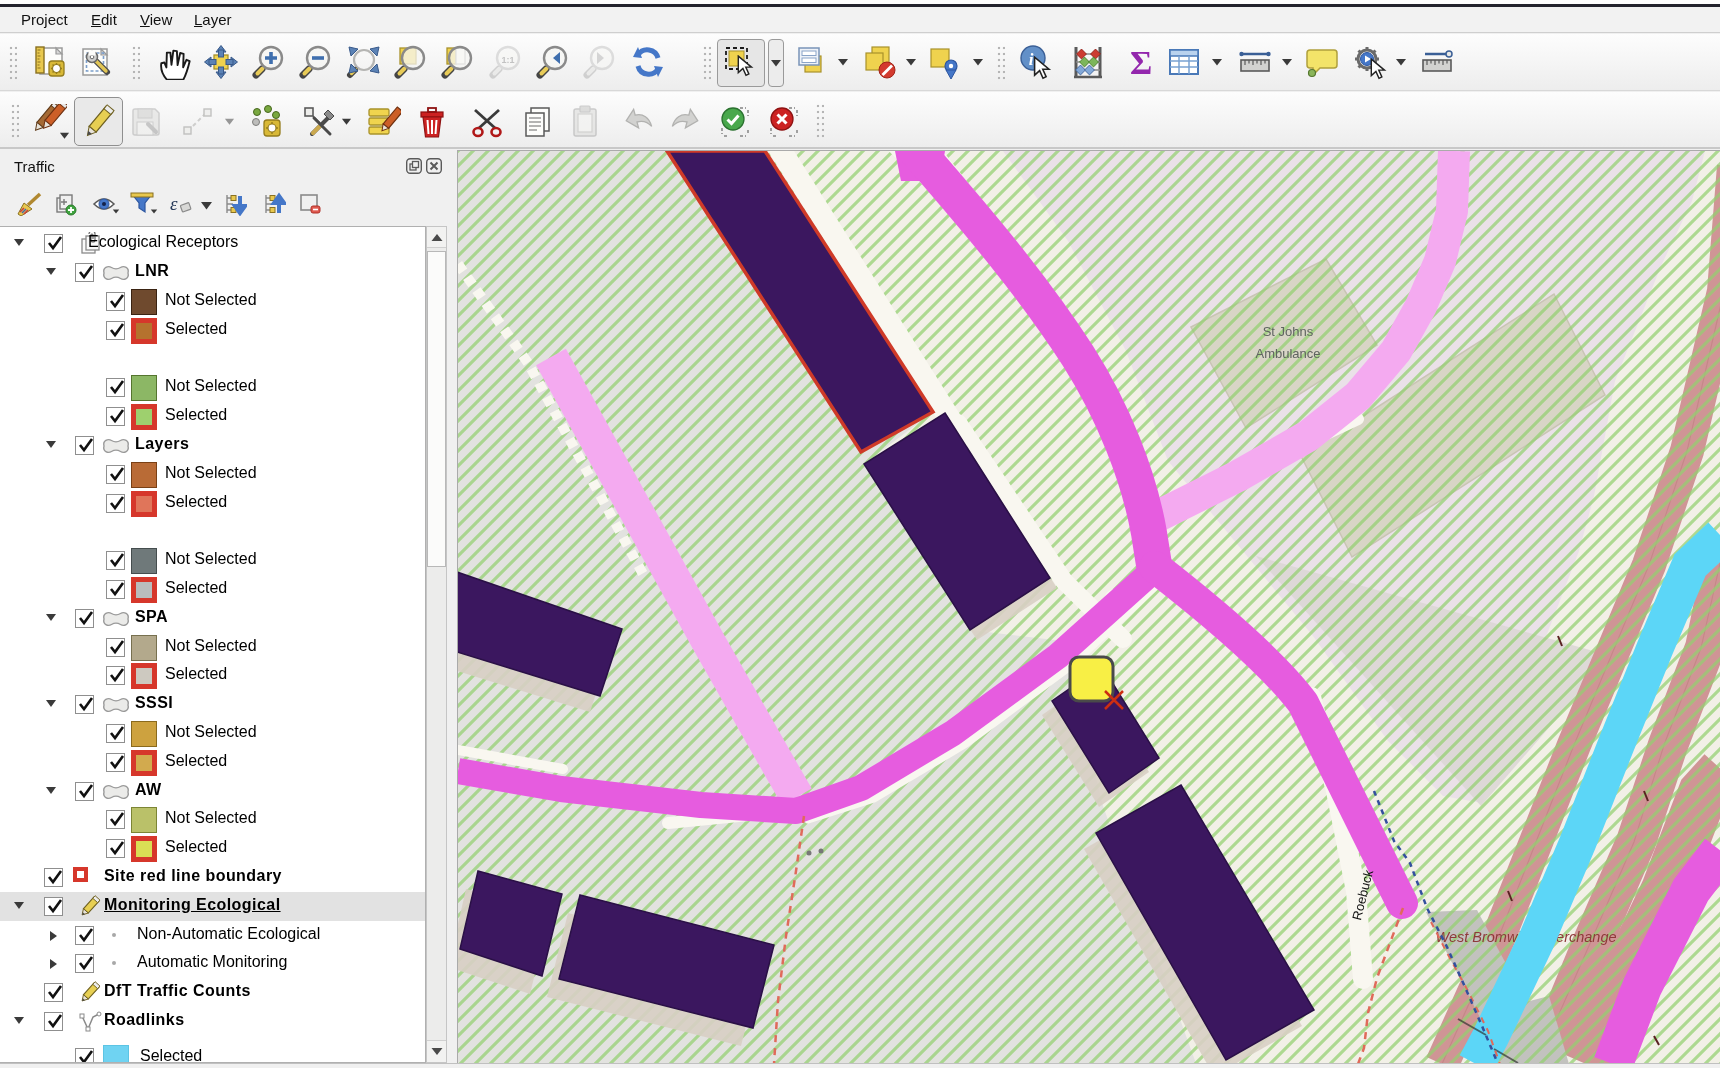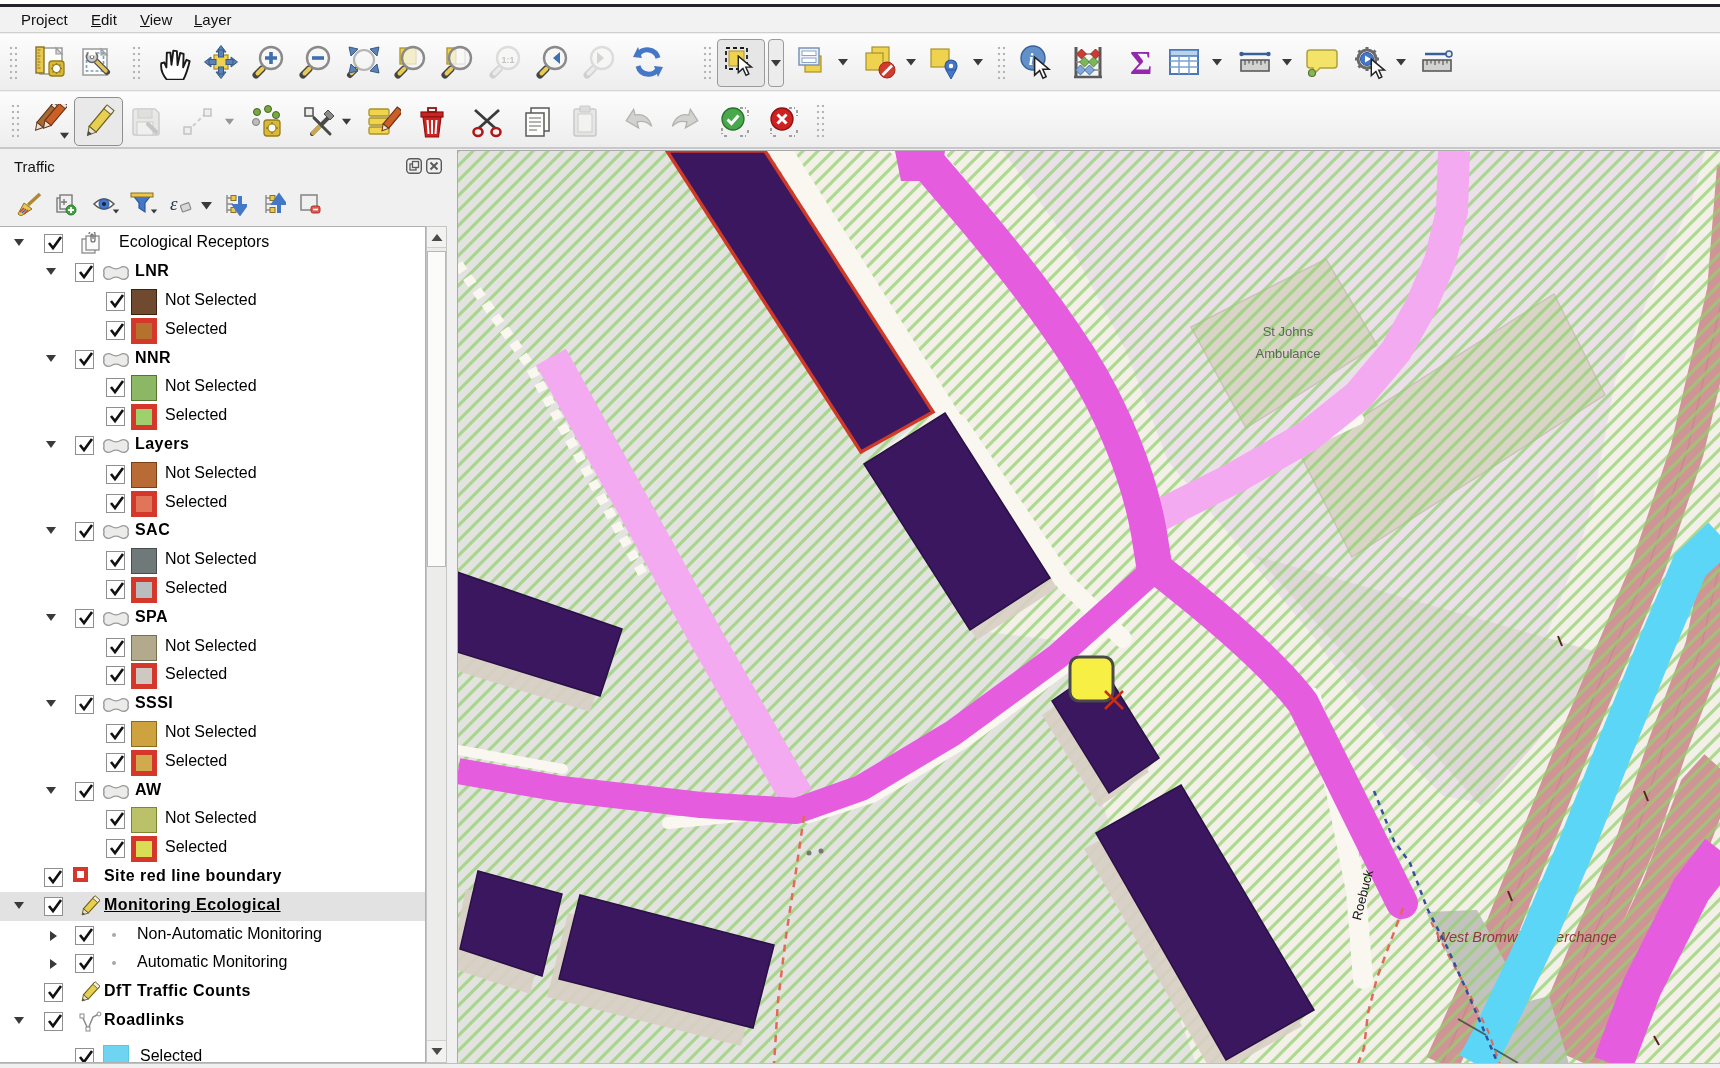--- a/index.html
+++ b/index.html
@@ -432,21 +432,21 @@
         <span class="cb" style="left:44px">
           <svg width="17" height="17" style="position:absolute;left:1px;top:0px">
             <path d="M3,8 l4,5 8,-11" stroke="#111" stroke-width="2.6" fill="none"></path>
           </svg>
         </span>
         <svg width="24" height="24" style="position:absolute;left:79px;top:3px">
           <rect x="3" y="7" width="13" height="14" fill="#fafafa" stroke="#8a8a8a" stroke-width="1.3"></rect>
           <rect x="7" y="4" width="13" height="14" fill="#fafafa" stroke="#8a8a8a" stroke-width="1.3"></rect>
           <path d="M10,2 a3,3 0 0 1 6,0 v6 a2,2 0 0 1 -4,0 v-5 a1,1 0 0 1 2,0 v4" fill="none" stroke="#6a6a6a" stroke-width="1.2"></path>
         </svg>
-        <span class="lbl " style="left:119px">Ecological Receptors</span>
+        <span class="lbl " style="left:88px">Ecological Receptors</span>
       </div>
 <div class="row" style="top:31px;">
         <span class="exp expd" style="left:46px"></span>
         <span class="cb" style="left:75px">
           <svg width="17" height="17" style="position:absolute;left:1px;top:0px">
             <path d="M3,8 l4,5 8,-11" stroke="#111" stroke-width="2.6" fill="none"></path>
           </svg>
         </span>
         <svg width="28" height="20" style="position:absolute;left:102px;top:5px">
           <path d="M2,10 C0.5,4.5 6,2.5 9.5,4.5 C12.5,6.3 15.5,6.3 18.5,4.5 C22,2.5 27.5,4.5 26,10 C27.5,15.5 22,17.5 18.5,15.5 C15.5,13.7 12.5,13.7 9.5,15.5 C6,17.5 0.5,15.5 2,10 Z" fill="#ebebe9" stroke="#9a9a9a" stroke-width="1.4"></path>
@@ -464,32 +464,20 @@
       </div>
 <div class="row" style="top:89px;">
         <span class="cb" style="left:106px">
           <svg width="17" height="17" style="position:absolute;left:1px;top:0px">
             <path d="M3,8 l4,5 8,-11" stroke="#111" stroke-width="2.6" fill="none"></path>
           </svg>
         </span>
         <span class="sw" style="left:131px;background:#b5722e;border:5px solid #d6372b"></span>
         <span class="lbl " style="left:165px">Selected</span>
       </div>
-<div class="row" style="top:118px;">
-        <span class="exp expd" style="left:46px"></span>
-        <span class="cb" style="left:75px">
-          <svg width="17" height="17" style="position:absolute;left:1px;top:0px">
-            <path d="M3,8 l4,5 8,-11" stroke="#111" stroke-width="2.6" fill="none"></path>
-          </svg>
-        </span>
-        <svg width="28" height="20" style="position:absolute;left:102px;top:5px">
-          <path d="M2,10 C0.5,4.5 6,2.5 9.5,4.5 C12.5,6.3 15.5,6.3 18.5,4.5 C22,2.5 27.5,4.5 26,10 C27.5,15.5 22,17.5 18.5,15.5 C15.5,13.7 12.5,13.7 9.5,15.5 C6,17.5 0.5,15.5 2,10 Z" fill="#ebebe9" stroke="#9a9a9a" stroke-width="1.4"></path>
-        </svg>
-        <span class="lbl bold" style="left:135px">NNR</span>
-      </div>
 <div class="row" style="top:146px;">
         <span class="cb" style="left:106px">
           <svg width="17" height="17" style="position:absolute;left:1px;top:0px">
             <path d="M3,8 l4,5 8,-11" stroke="#111" stroke-width="2.6" fill="none"></path>
           </svg>
         </span>
         <span class="sw" style="left:131px;background:#8cb765;border:1px solid #55752f"></span>
         <span class="lbl " style="left:165px">Not Selected</span>
       </div>
 <div class="row" style="top:175px;">
@@ -523,32 +511,20 @@
         <span class="lbl " style="left:165px">Not Selected</span>
       </div>
 <div class="row" style="top:262px;">
         <span class="cb" style="left:106px">
           <svg width="17" height="17" style="position:absolute;left:1px;top:0px">
             <path d="M3,8 l4,5 8,-11" stroke="#111" stroke-width="2.6" fill="none"></path>
           </svg>
         </span>
         <span class="sw" style="left:131px;background:#e0755a;border:5px solid #d6372b"></span>
         <span class="lbl " style="left:165px">Selected</span>
-      </div>
-<div class="row" style="top:290px;">
-        <span class="exp expd" style="left:46px"></span>
-        <span class="cb" style="left:75px">
-          <svg width="17" height="17" style="position:absolute;left:1px;top:0px">
-            <path d="M3,8 l4,5 8,-11" stroke="#111" stroke-width="2.6" fill="none"></path>
-          </svg>
-        </span>
-        <svg width="28" height="20" style="position:absolute;left:102px;top:5px">
-          <path d="M2,10 C0.5,4.5 6,2.5 9.5,4.5 C12.5,6.3 15.5,6.3 18.5,4.5 C22,2.5 27.5,4.5 26,10 C27.5,15.5 22,17.5 18.5,15.5 C15.5,13.7 12.5,13.7 9.5,15.5 C6,17.5 0.5,15.5 2,10 Z" fill="#ebebe9" stroke="#9a9a9a" stroke-width="1.4"></path>
-        </svg>
-        <span class="lbl bold" style="left:135px">SAC</span>
       </div>
 <div class="row" style="top:319px;">
         <span class="cb" style="left:106px">
           <svg width="17" height="17" style="position:absolute;left:1px;top:0px">
             <path d="M3,8 l4,5 8,-11" stroke="#111" stroke-width="2.6" fill="none"></path>
           </svg>
         </span>
         <span class="sw" style="left:131px;background:#6f797a;border:1px solid #454d4e"></span>
         <span class="lbl " style="left:165px">Not Selected</span>
       </div>
@@ -678,21 +654,21 @@
         <span class="lbl bold" style="left:104px"><u>Monitoring Ecological</u></span>
       </div>
 <div class="row" style="top:694px;">
         <span class="exp expr" style="left:50px"></span>
         <span class="cb" style="left:75px">
           <svg width="17" height="17" style="position:absolute;left:1px;top:0px">
             <path d="M3,8 l4,5 8,-11" stroke="#111" stroke-width="2.6" fill="none"></path>
           </svg>
         </span>
         <span style="position:absolute;left:112px;top:12px;width:4px;height:4px;background:#a8a8a8;border-radius:50%"></span>
-        <span class="lbl " style="left:137px">Non-Automatic Monitoring</span>
+        <span class="lbl " style="left:137px">Non-Automatic Ecological</span>
       </div>
 <div class="row" style="top:751px;">
         <span class="cb" style="left:44px">
           <svg width="17" height="17" style="position:absolute;left:1px;top:0px">
             <path d="M3,8 l4,5 8,-11" stroke="#111" stroke-width="2.6" fill="none"></path>
           </svg>
         </span>
         <svg width="24" height="24" style="position:absolute;left:77px;top:3px">
           <g transform="rotate(42 12 12)">
             <rect x="9" y="1" width="6.5" height="16" fill="#e7cf52" stroke="#6e6020" stroke-width="1.1"></rect>

